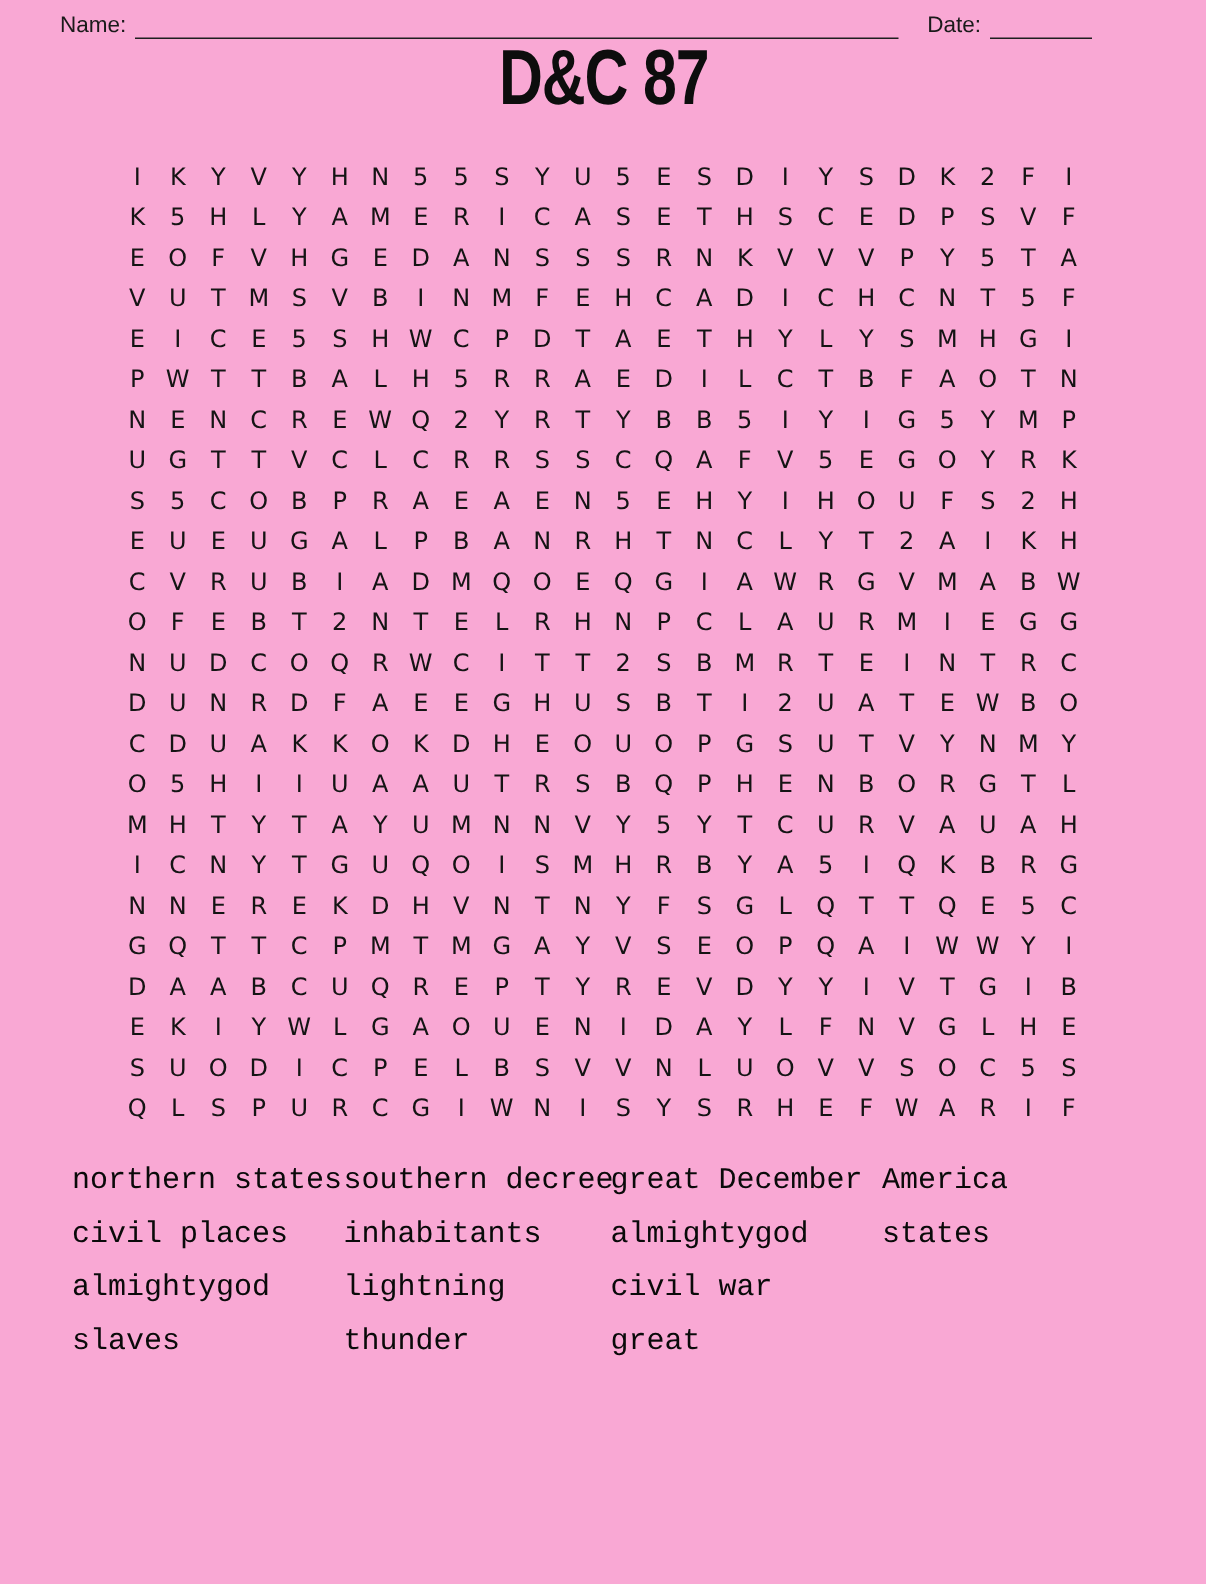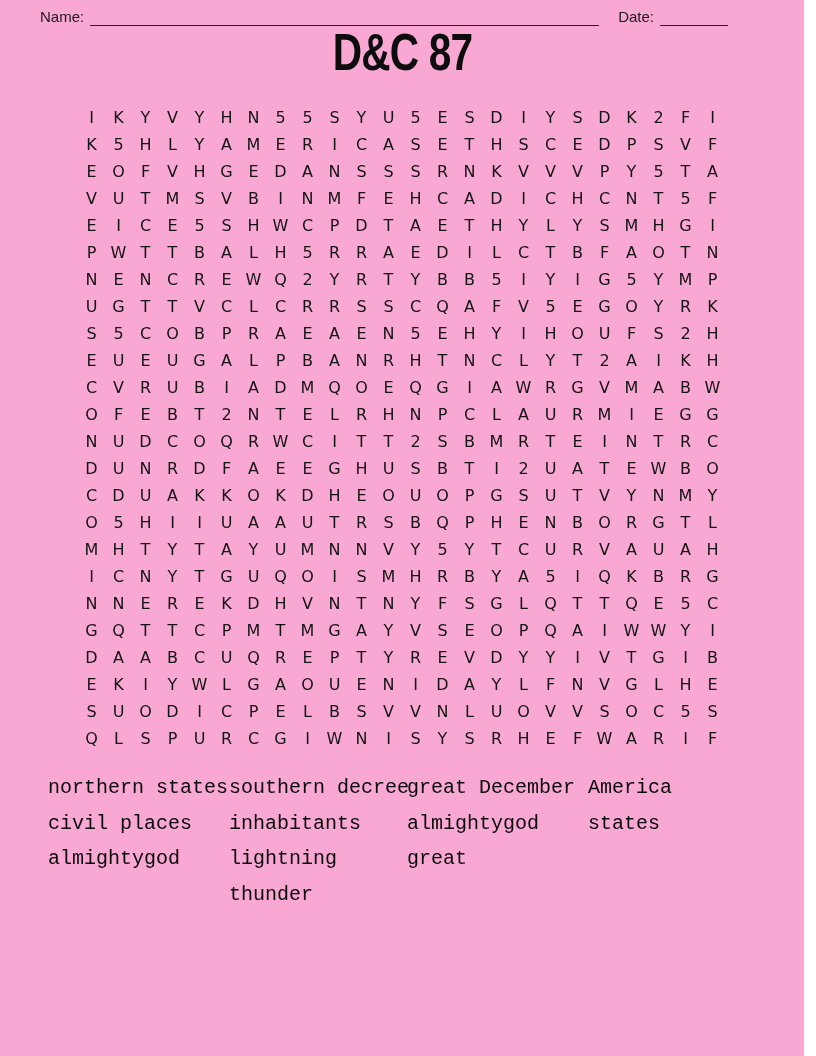--- a/index.html
+++ b/index.html
@@ -733,30 +733,32 @@
         <span class="grid-cell">I</span>
         <span class="grid-cell">F</span>
       </div>
     </div>
 
   <div class="word-list" id="word-list">
       <div class="word-col">
         <div class="word-item">northern states</div>
         <div class="word-item">civil places</div>
         <div class="word-item">almightygod</div>
+        <div class="word-item">slaves</div>
       </div>
       <div class="word-col">
         <div class="word-item">southern decree</div>
         <div class="word-item">inhabitants</div>
         <div class="word-item">lightning</div>
         <div class="word-item">thunder</div>
       </div>
       <div class="word-col">
         <div class="word-item">great December</div>
         <div class="word-item">almightygod</div>
+        <div class="word-item">civil war</div>
         <div class="word-item">great</div>
       </div>
       <div class="word-col">
         <div class="word-item">America</div>
         <div class="word-item">states</div>
       </div>
     </div>
 
 </div>
 

